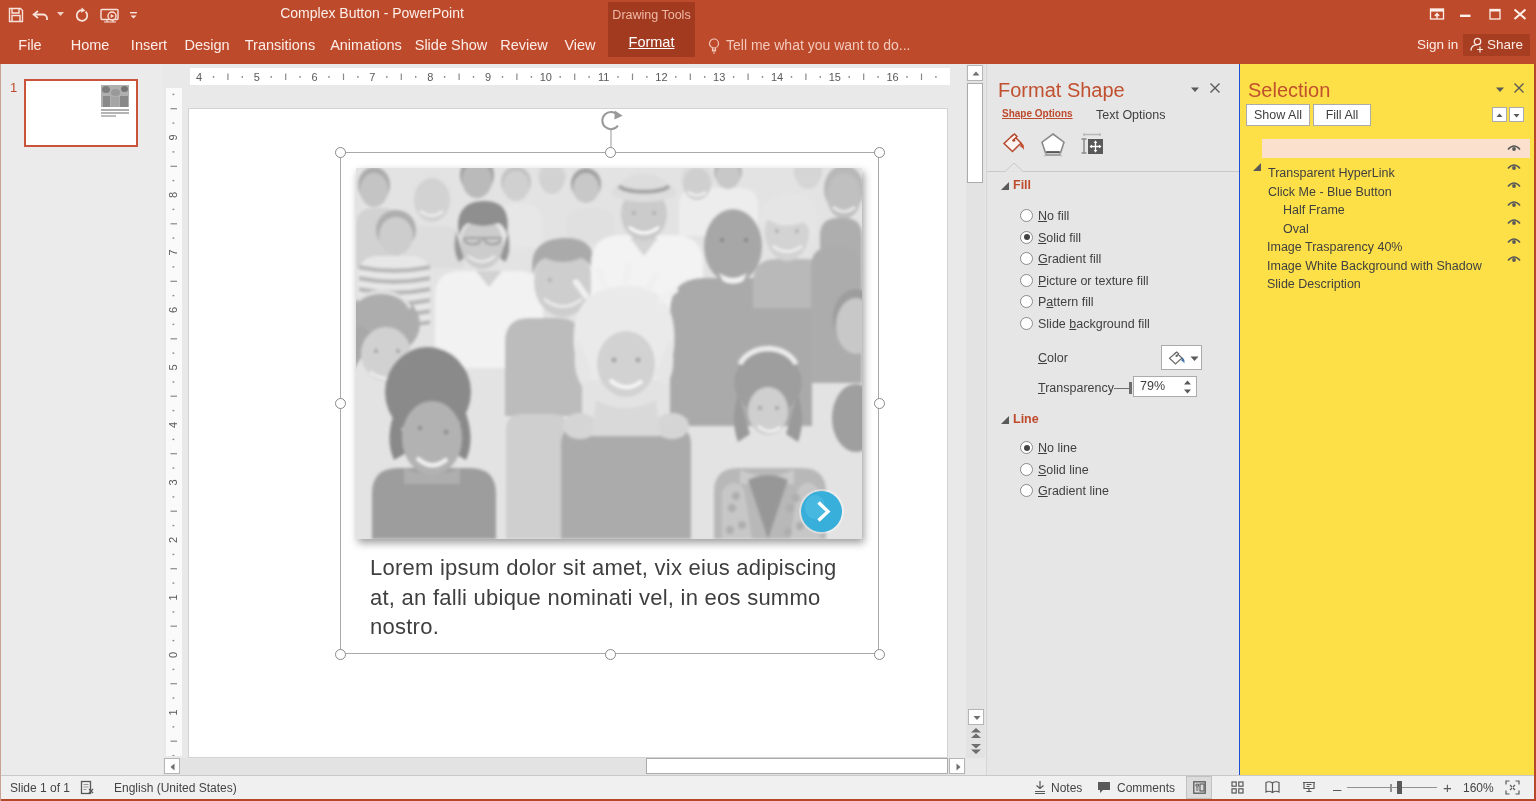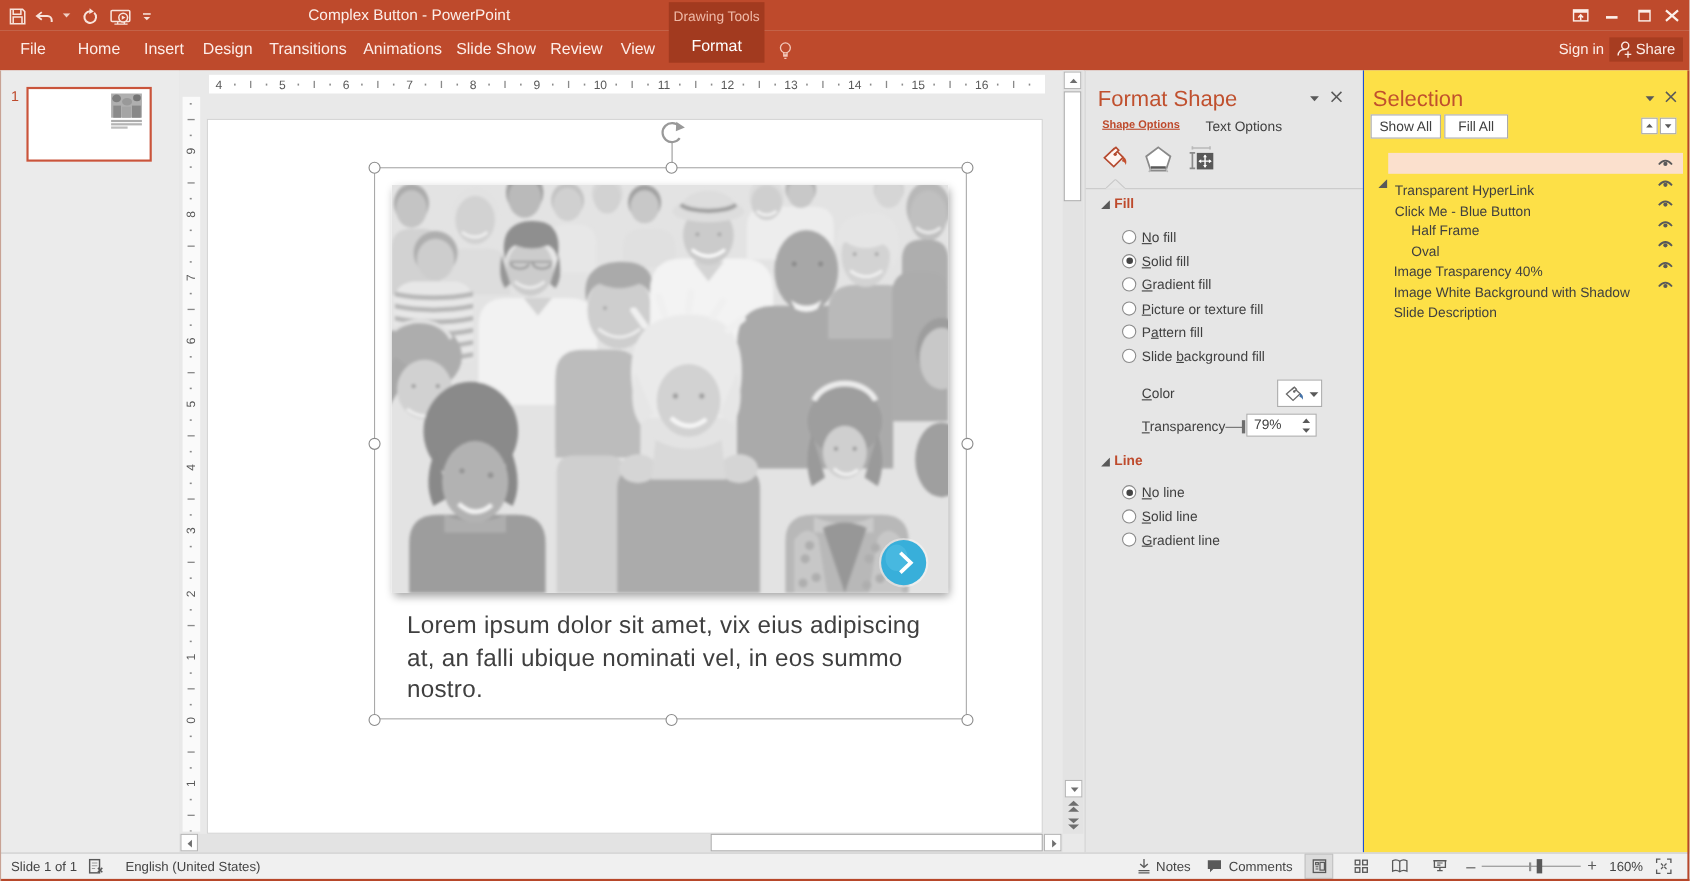--- a/index.html
+++ b/index.html
@@ -87,36 +87,37 @@
   <div class="tab" style="left:412px;width:78px;">Slide Show</div>
   <div class="tab" style="left:496px;width:56px;">Review</div>
   <div class="tab" style="left:558px;width:44px;">View</div>
 
   <svg class="abs" style="left:708px;top:10px" width="12" height="17" viewBox="0 0 12 17">
     <g stroke="#F3C9BB" fill="none" stroke-width="1.2">
       <circle cx="6" cy="5.5" r="4.5"></circle>
       <path d="M4.5 10 v3 h3 v-3 M4.5 12 h3 M5 15 h2"></path>
     </g>
   </svg>
+  <div class="abs" style="left:726px;top:0;height:36px;line-height:34px;color:#F3C9BB;font-size:14px;">Tell me what you want to do...</div>
   <div class="abs" style="left:1417px;top:0;height:36px;line-height:34px;color:#FDEDE8;font-size:13.5px;">Sign in</div>
   <div class="abs" style="left:1463px;top:6px;width:67px;height:22px;background:#A73D21;">
     <svg class="abs" style="left:6px;top:3px" width="16" height="16" viewBox="0 0 16 16">
       <g stroke="#FBEAE4" fill="none" stroke-width="1.3">
         <circle cx="8.5" cy="4.5" r="3.2"></circle>
         <path d="M2 13.5 c0-3.5 2.6-5.8 6-5.5"></path>
         <path d="M8 12.5 h6 M11 9.5 v6" stroke-width="1.2"></path>
       </g>
     </svg>
     <div class="abs" style="left:24px;top:0;height:22px;line-height:21px;color:#FDEDE8;font-size:13.5px;">Share</div>
   </div>
 </div>
 
 <div class="abs" style="left:608px;top:2px;width:87px;height:55px;background:#A23A1F;">
   <div class="abs" style="left:0;top:0;width:87px;text-align:center;line-height:26px;color:#EFB9A7;font-size:12.5px;">Drawing Tools</div>
-  <div class="abs" style="left:0;top:26px;width:87px;text-align:center;line-height:28px;color:#FFFFFF;font-size:14.5px;">Format</div>
+  <div class="abs" style="left:0;top:26px;width:87px;text-align:center;line-height:28px;color:#FFFFFF;font-size:14.5px;text-decoration:underline;">Format</div>
 </div>
 <div id="thumbpanel" class="abs">
   <div class="abs" style="left:10px;top:16px;color:#BE4A2C;font-size:13px;">1</div>
   <div class="abs" style="left:24px;top:15px;width:114px;height:68px;background:#fff;border:2px solid #C9543B;">
     <div class="abs" style="left:75px;top:4px;width:28px;height:22px;background:#AFAFAF;">
       <div class="abs" style="left:1px;top:1px;width:8px;height:7px;background:#7E7E7E;border-radius:50%;"></div>
       <div class="abs" style="left:10px;top:4px;width:9px;height:7px;background:#999999;border-radius:50%;"></div>
       <div class="abs" style="left:20px;top:1px;width:7px;height:6px;background:#757575;border-radius:50%;"></div>
       <div class="abs" style="left:2px;top:11px;width:7px;height:11px;background:#8A8A8A;"></div>
       <div class="abs" style="left:10px;top:12px;width:8px;height:10px;background:#A5A5A5;"></div>

